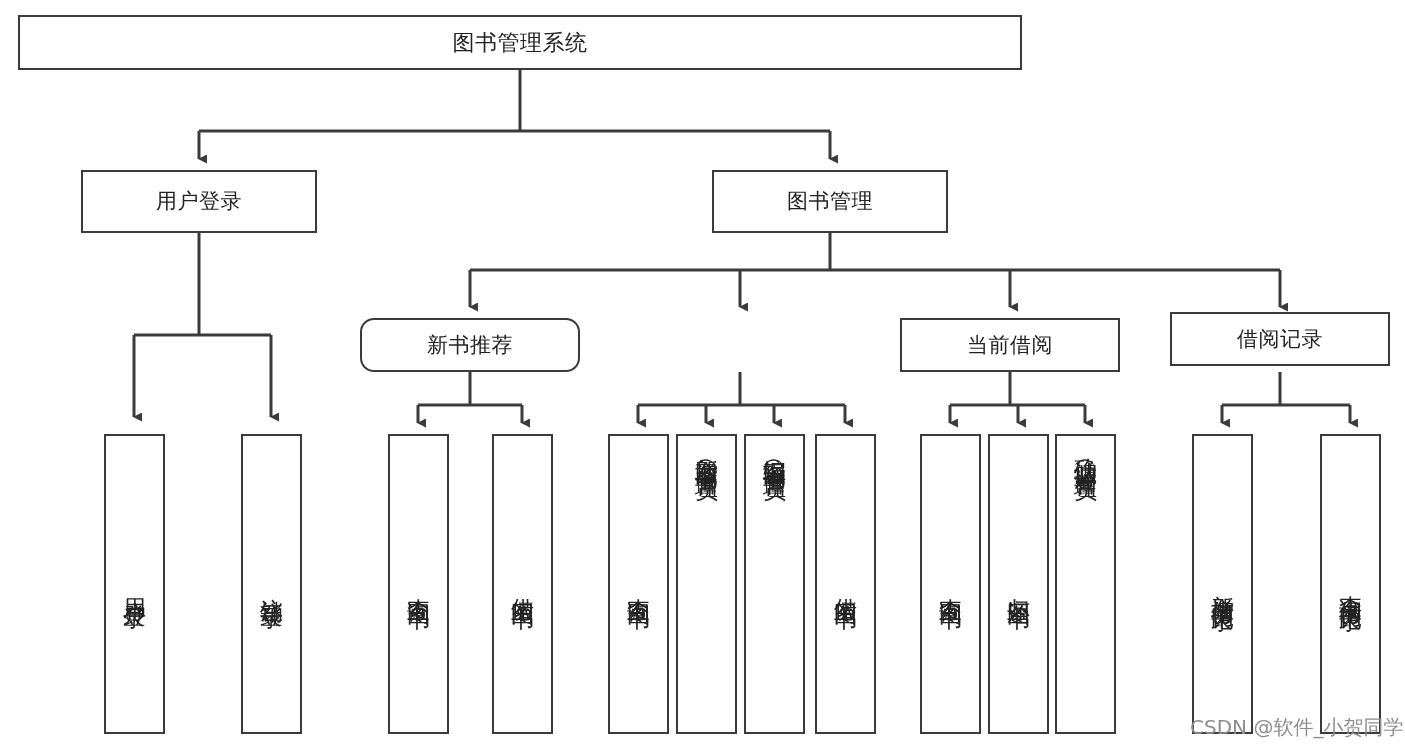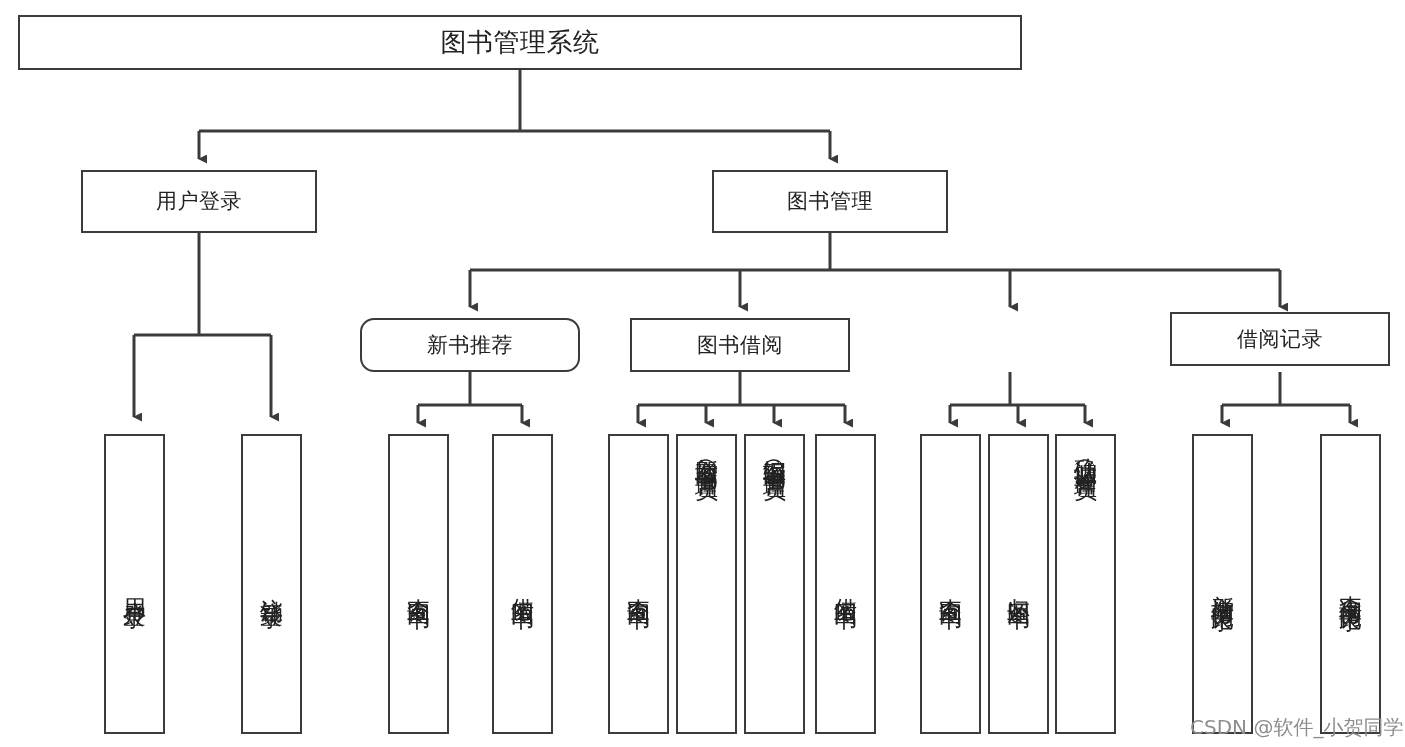--- a/index.html
+++ b/index.html
@@ -43,21 +43,21 @@
     text-align: center;
     white-space: nowrap;
     line-height: 1.15;
   }
   
   .node.horiz .node-label {
     font-size: 21px;
     letter-spacing: 0.5px;
   }
   .node.root .node-label {
-    font-size: 26px;
+    font-size: 22px;
   }
   
   .node.vert {
     align-items: flex-start;
     justify-content: center;
     padding-top: 4px;
   }
   .node.vert .node-label {
     writing-mode: vertical-rl;
     text-orientation: upright;
@@ -146,22 +146,22 @@
   <div class="node horiz" style="left:81px; top:170px; width:236px; height:63px;">
     <span class="node-label">用户登录</span>
   </div>
   <div class="node horiz" style="left:712px; top:170px; width:236px; height:63px;">
     <span class="node-label">图书管理</span>
   </div>
 
   <div class="node horiz" style="left:360px; top:318px; width:220px; height:54px;border-radius:14px;">
     <span class="node-label">新书推荐</span>
   </div>
-  <div class="node horiz" style="left:630px; top:318px; width:220px; height:54px;">
-    <span class="node-label">图书借阅</span>
+  <div class="node horiz" style="left:900px; top:318px; width:220px; height:54px;">
+    <span class="node-label">当前借阅</span>
   </div>
   <div class="node horiz" style="left:1170px; top:312px; width:220px; height:54px;">
     <span class="node-label">借阅记录</span>
   </div>
 
   <div class="node vert centered" style="left:104px; top:434px; width:61px; height:300px;">
     <span class="node-label">用户登录</span>
   </div>
   <div class="node vert centered" style="left:241px; top:434px; width:61px; height:300px;">
     <span class="node-label">注销登录</span>

